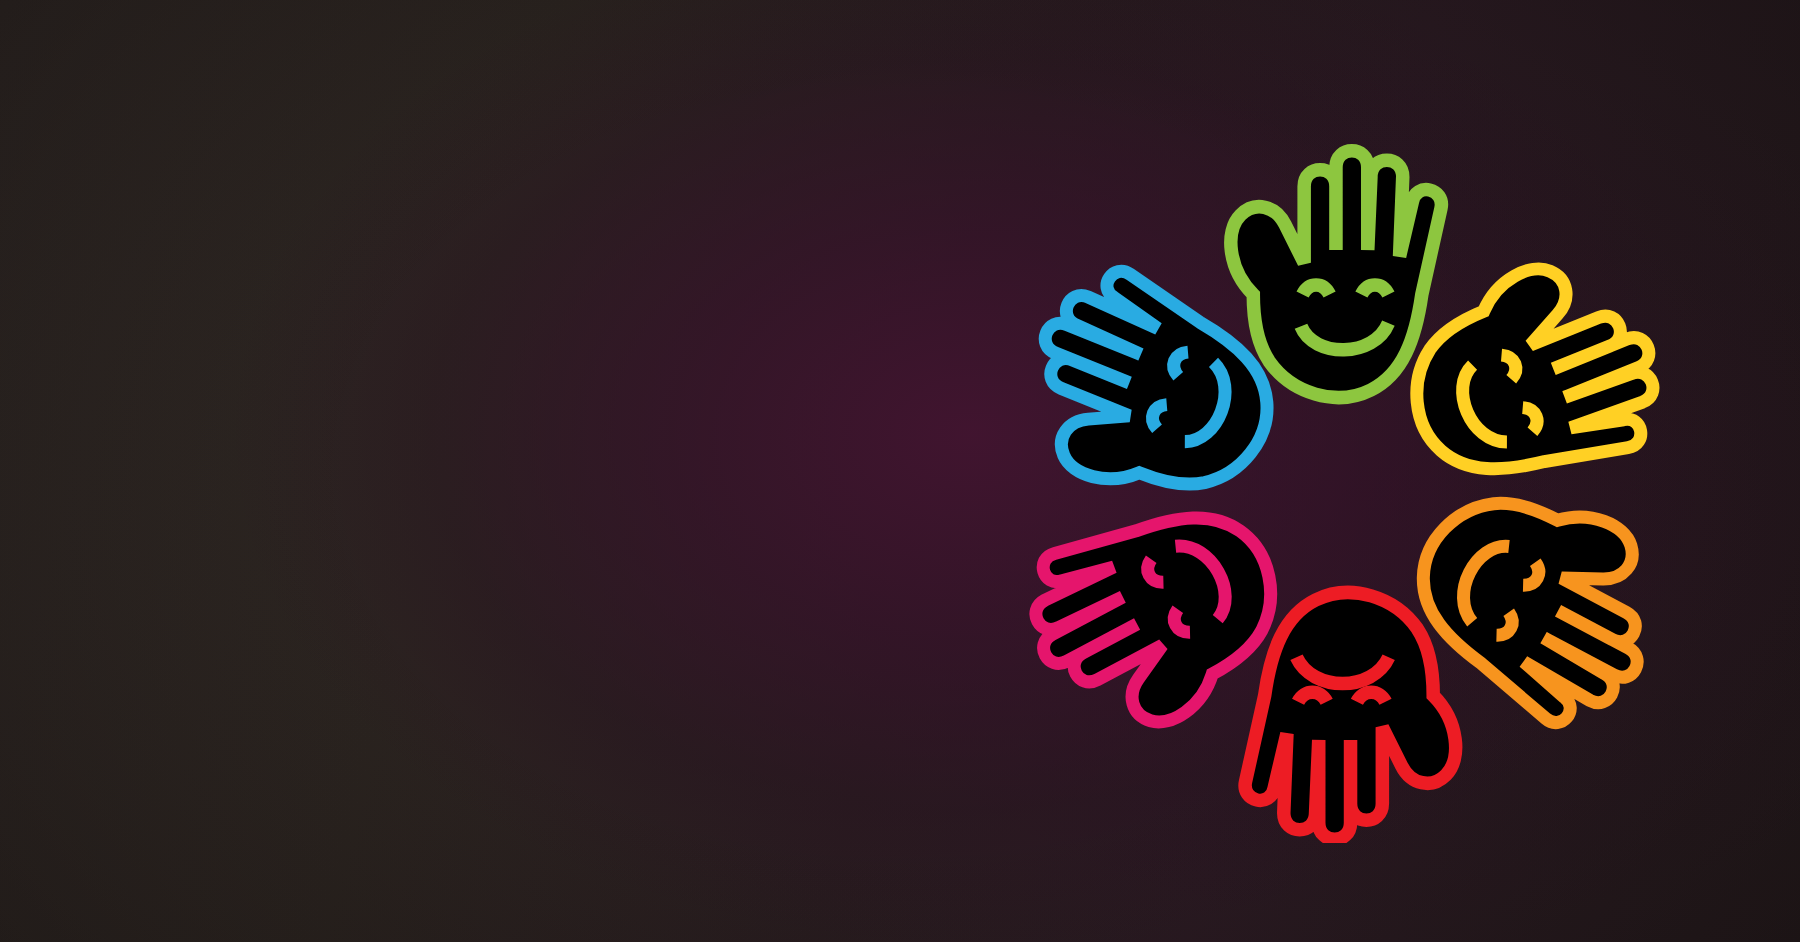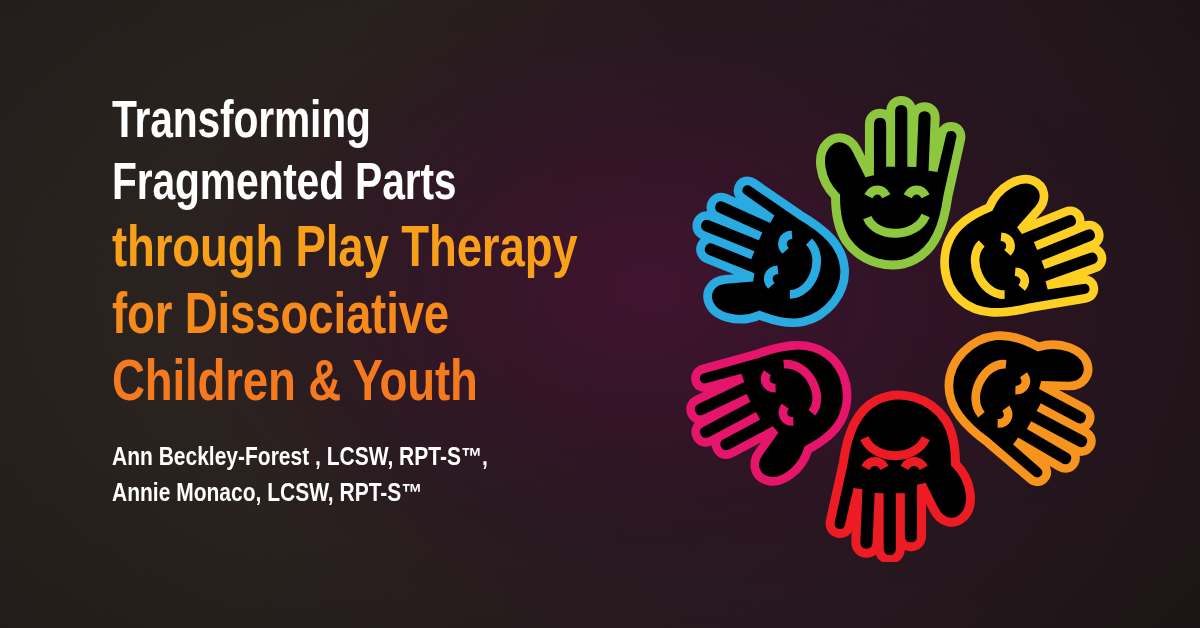--- a/index.html
+++ b/index.html
@@ -84,32 +84,20 @@
 </style>
 </head>
 <body>
 
 <div id="banner">
 
   <div class="bg-base"></div>
   <div class="bg-glow"></div>
   <div class="bg-vignette"></div>
 
-  <div class="text-block">
-    <div class="title-line t-white">Transforming</div>
-    <div class="title-line t-white">Fragmented Parts</div>
-    <div class="title-line t-amber">through Play Therapy</div>
-    <div class="title-line t-orange1">for Dissociative</div>
-    <div class="title-line t-orange2">Children &amp; Youth</div>
-
-    <div class="authors">
-      <div>Ann Beckley-Forest , LCSW, RPT-S™,</div>
-      <div>Annie Monaco, LCSW, RPT-S™</div>
-    </div>
-  </div>
 
   <div class="hands">
     <svg viewBox="0 0 450 500" xmlns="http://www.w3.org/2000/svg" aria-hidden="true">
       <defs>
 
         <g id="handshape">
 
           <path d="M -58 6
                    C -74 -10 -76 -34 -66 -44
                    C -57 -53 -44 -50 -38 -38

